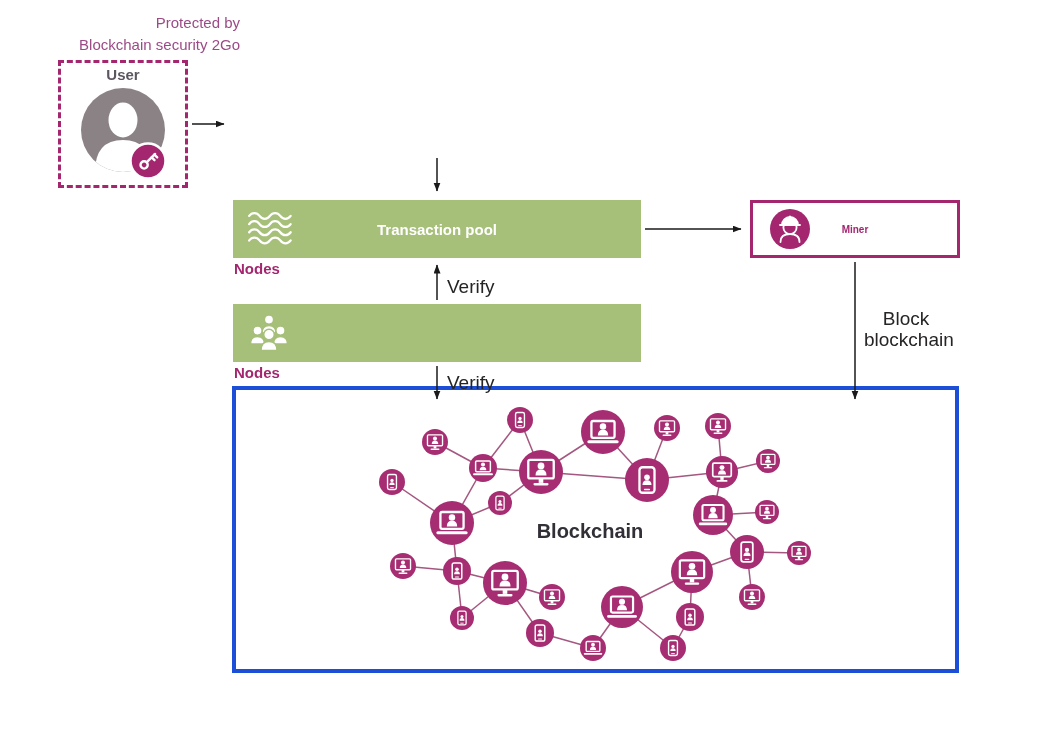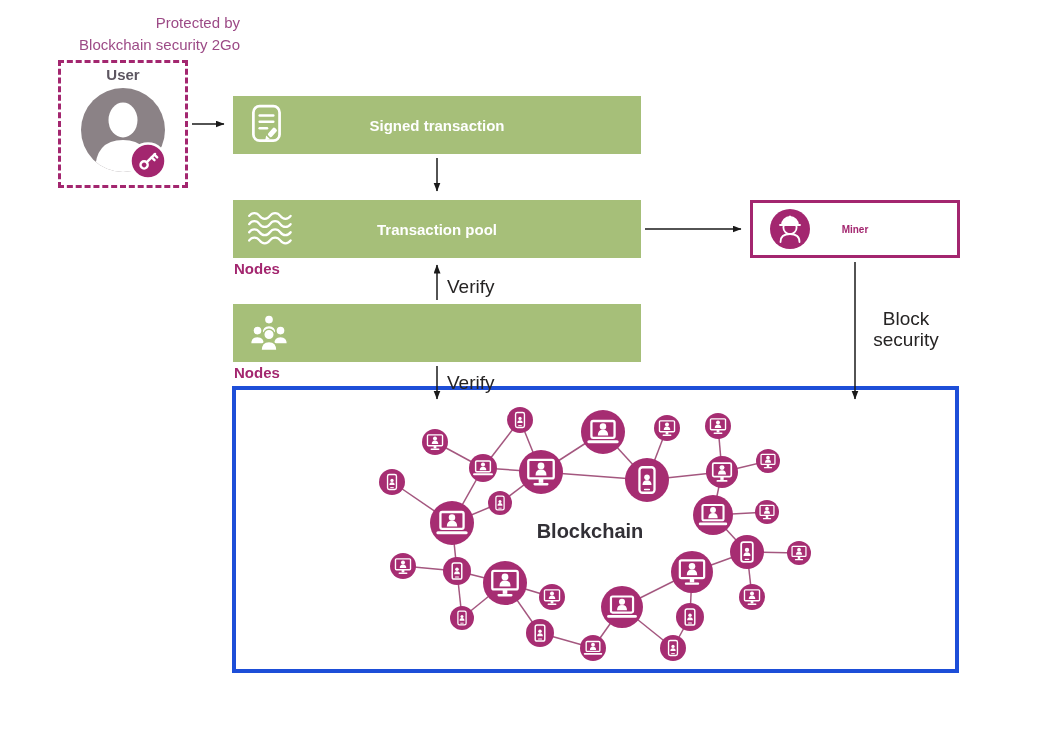--- a/index.html
+++ b/index.html
@@ -70,35 +70,20 @@
         <g transform="rotate(-45)" stroke="#ffffff" fill="none" stroke-width="2.4" stroke-linecap="round">
           <circle cx="-5.5" cy="0" r="3.6"></circle>
           <line x1="-1.6" y1="0" x2="10" y2="0"></line>
           <line x1="5.2" y1="0" x2="5.2" y2="4"></line>
           <line x1="9" y1="0" x2="9" y2="4"></line>
         </g>
       </g>
     </svg>
   </div>
 
-  <div class="bar" id="bar-signed">
-    <svg class="bar-icon" width="40" height="44" viewBox="0 0 36 42">
-      <rect x="5" y="3" width="25" height="33" rx="6" fill="none" stroke="#fff" stroke-width="2.6"></rect>
-      <g stroke="#fff" stroke-width="2.4" stroke-linecap="round">
-        <line x1="11" y1="12" x2="24" y2="12"></line>
-        <line x1="11" y1="18" x2="24" y2="18"></line>
-        <line x1="11" y1="24" x2="18" y2="24"></line>
-      </g>
-      <g transform="translate(25,26) rotate(42)">
-        <rect x="-2.4" y="-2" width="4.8" height="9.5" rx="1.6" fill="#fff"></rect>
-        <path d="M-2.4,9 L0,13 L2.4,9 Z" fill="#fff"></path>
-      </g>
-    </svg>
-    <span class="bar-label">Signed transaction</span>
-  </div>
 
   <div class="bar" id="bar-pool">
     <svg class="bar-icon" width="48" height="36" viewBox="0 0 44 32">
       <g stroke="#fff" stroke-width="2.1" fill="none" stroke-linecap="round">
         <path d="M2 4  c2.5 -3.5 7 -3.5 9.5 0 c2.5 3.5 7 3.5 9.5 0 c2.5 -3.5 7 -3.5 9.5 0 c2.5 3.5 7 3.5 9.5 0"></path>
         <path d="M2 11.5 c2.5 -3.5 7 -3.5 9.5 0 c2.5 3.5 7 3.5 9.5 0 c2.5 -3.5 7 -3.5 9.5 0 c2.5 3.5 7 3.5 9.5 0"></path>
         <path d="M2 19 c2.5 -3.5 7 -3.5 9.5 0 c2.5 3.5 7 3.5 9.5 0 c2.5 -3.5 7 -3.5 9.5 0 c2.5 3.5 7 3.5 9.5 0"></path>
         <path d="M2 26.5 c2.5 -3.5 7 -3.5 9.5 0 c2.5 3.5 7 3.5 9.5 0 c2.5 -3.5 7 -3.5 9.5 0 c2.5 3.5 7 3.5 9.5 0"></path>
       </g>
     </svg>
@@ -527,15 +512,15 @@
       <line x1="437" y1="158" x2="437" y2="191" marker-end="url(#ah)"></line>
       <line x1="645" y1="229" x2="741" y2="229" marker-end="url(#ah)"></line>
       <line x1="437" y1="300" x2="437" y2="265" marker-end="url(#ah)"></line>
       <line x1="437" y1="366" x2="437" y2="399" marker-end="url(#ah)"></line>
       <line x1="855" y1="262" x2="855" y2="399" marker-end="url(#ah)"></line>
     </g>
   </svg>
 
   <div class="flow-label" id="verify-up-label">Verify</div>
   <div class="flow-label" id="verify-down-label">Verify</div>
-  <div class="flow-label" id="block-generated-label">Block security</div>
+  <div class="flow-label" id="block-generated-label">Block blockchain</div>
 
 </div>
 
 </body></html>

